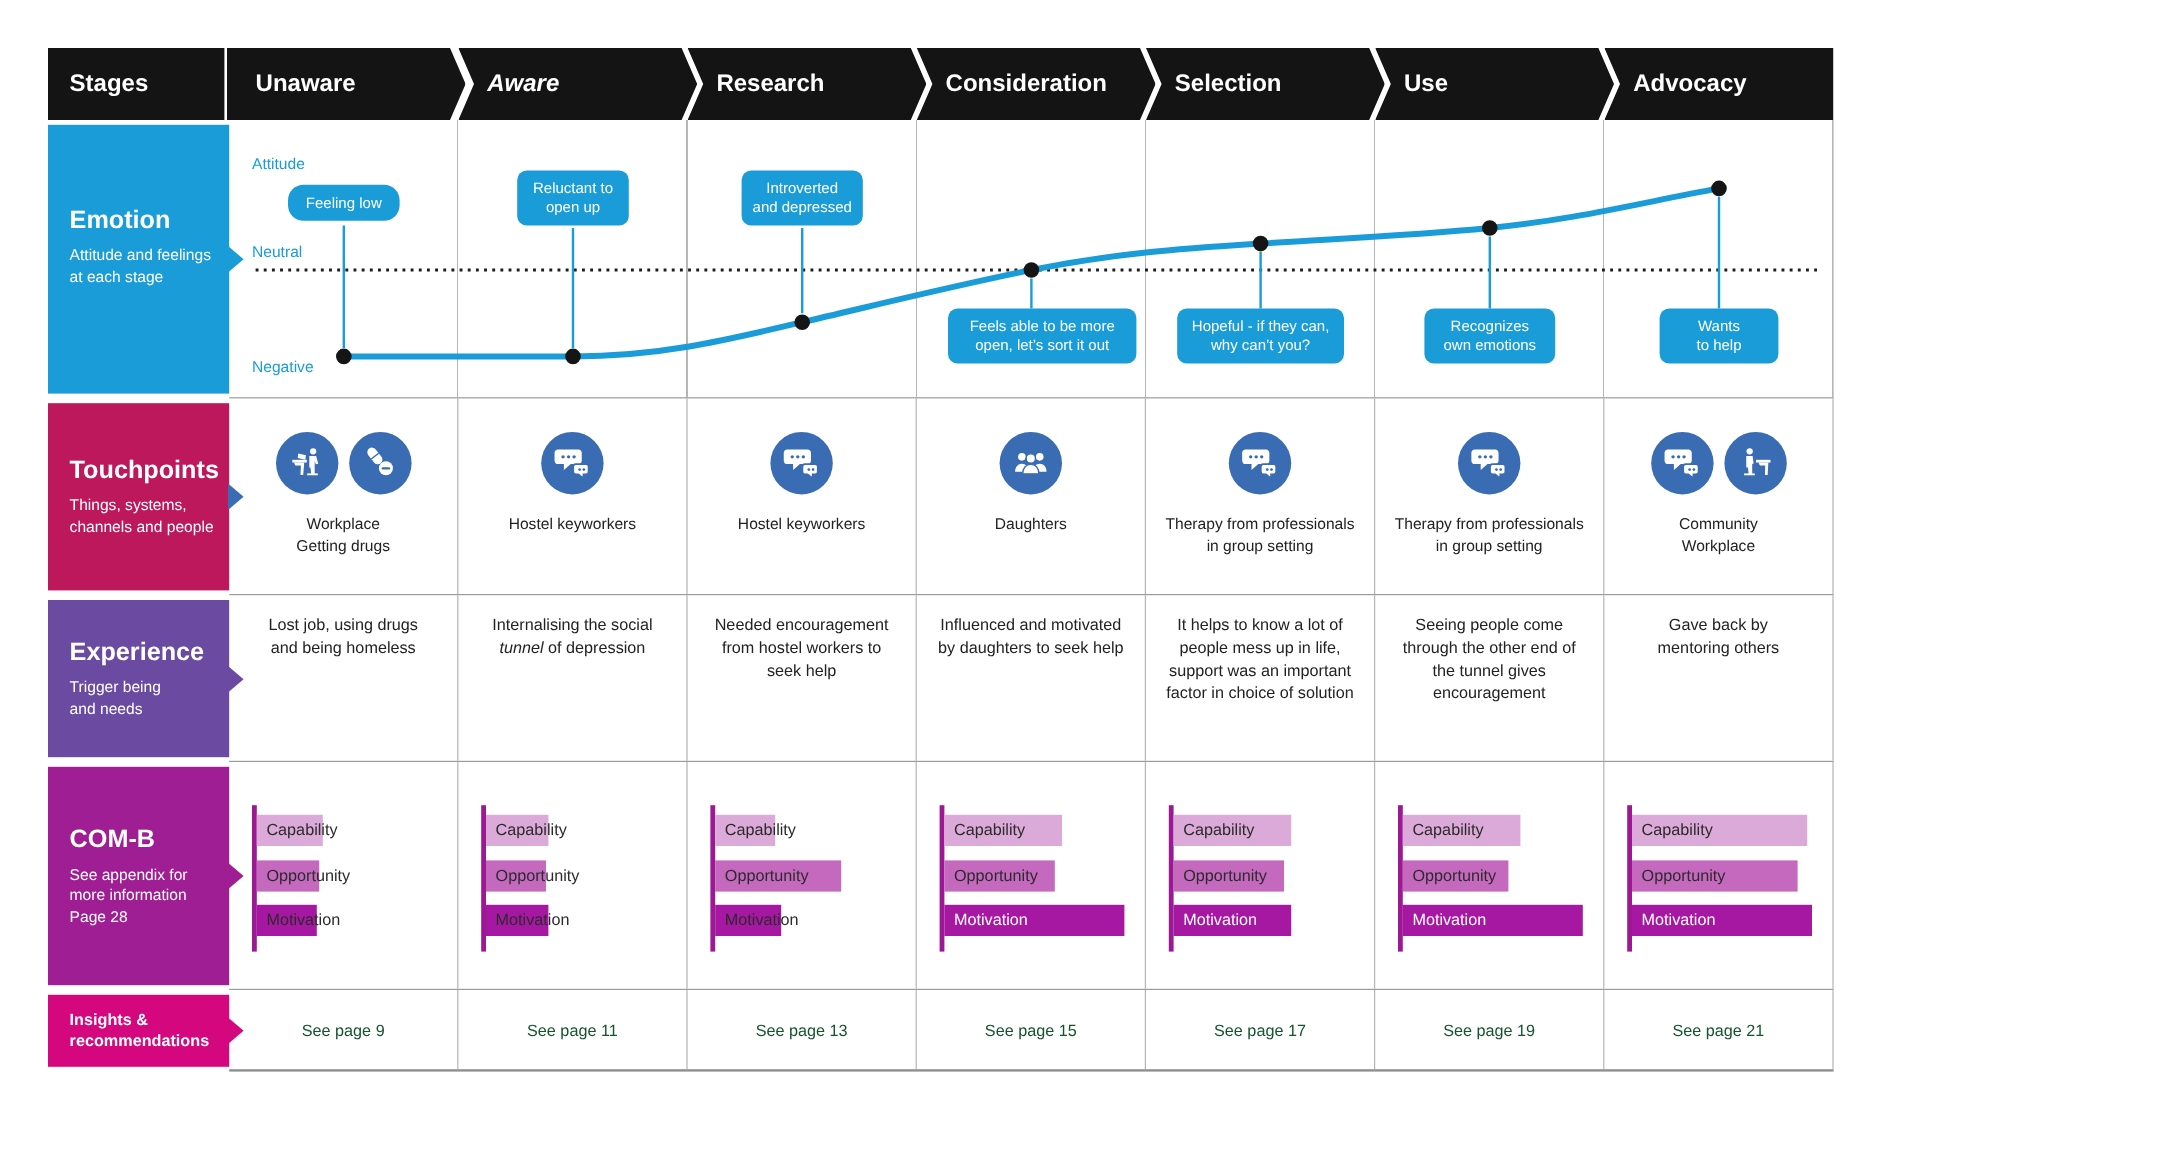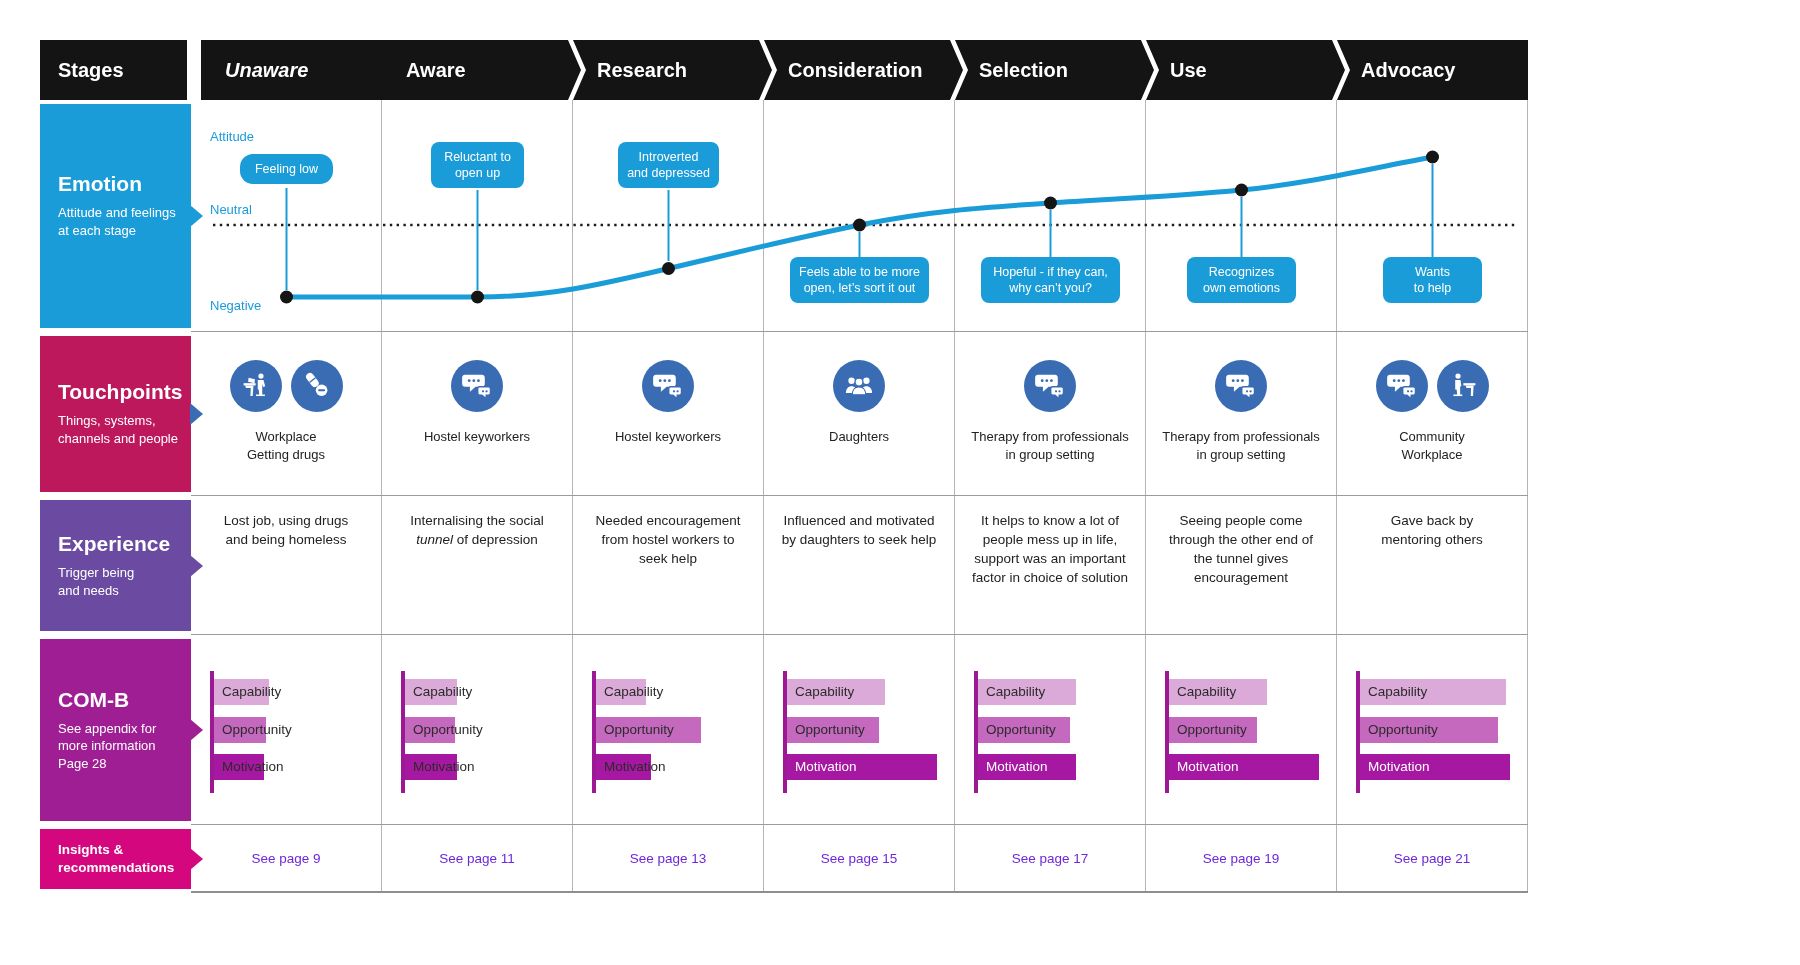--- a/index.html
+++ b/index.html
@@ -58,31 +58,31 @@
   .comb-cell{height:189px;position:relative;}
   .comb-axis{position:absolute;left:19px;top:36px;width:3.5px;height:122px;background:#9c1894;}
   .cbar{position:absolute;left:23px;height:26px;}
   .cbar.cap{background:#dcaad8;}
   .cbar.opp{background:#c469bd;}
   .cbar.mot{background:#a718a2;}
   .blabel{position:absolute;left:8px;top:0;line-height:26px;font-size:13.5px;color:#2b2b2b;white-space:nowrap;}
   .blabel.light{color:#fff;}
   
   .ins-cells{border-bottom:2px solid #8f8f8f;}
-  .ins-cell{height:66px;display:flex;align-items:center;justify-content:center;font-size:13.5px;color:#6d28d9;text-align:center;}
+  .ins-cell{height:66px;display:flex;align-items:center;justify-content:center;font-size:13.5px;color:#14532d;text-align:center;}
 </style>
 </head>
 <body>
 
 <div class="journey">
 
   <div class="header-row">
     <div class="stages-box">Stages</div>
-    <div class="stage-head first" style="left:161px;width:199px;font-style:italic;">Unaware</div>
-    <div class="stage-head mid" style="left:342px;width:199px;">Aware</div>
+    <div class="stage-head first" style="left:149px;width:199px;">Unaware</div>
+    <div class="stage-head mid" style="left:342px;width:199px;font-style:italic;">Aware</div>
     <div class="stage-head mid" style="left:533px;width:199px;">Research</div>
     <div class="stage-head mid" style="left:915px;width:199px;">Selection</div>
     <div class="stage-head mid" style="left:724px;width:199px;">Consideration</div>
     <div class="stage-head mid" style="left:1106px;width:199px;">Use</div>
     <div class="stage-head last" style="left:1297px;width:191px;">Advocacy</div>
   </div>
 
   <div class="row row-emotion">
     <aside>
       <div class="title">Emotion</div>
@@ -109,21 +109,21 @@
         <circle cx="1241.5" cy="57" r="6.5" fill="#151515"></circle>
       </svg>
       <span class="axis-label" style="left:19px;top:29px;">Attitude</span>
       <span class="axis-label" style="left:19px;top:102px;">Neutral</span>
       <span class="axis-label" style="left:19px;top:198px;">Negative</span>
       <div class="co" style="left:49px;top:54px;width:93px;border-radius:13px;">Feeling low</div>
       <div class="co" style="left:240px;top:42px;width:93px;">Reluctant to
 open up</div>
       <div class="co" style="left:427px;top:42px;width:101px;">Introverted
 and depressed</div>
-      <div class="co" style="left:599px;top:157px;width:139px;">Feels able to be more
+      <div class="co" style="left:599px;top:157px;width:157px;">Feels able to be more
 open, let’s sort it out</div>
       <div class="co" style="left:790px;top:157px;width:139px;">Hopeful - if they can,
 why can’t you?</div>
       <div class="co" style="left:996px;top:157px;width:109px;">Recognizes
 own emotions</div>
       <div class="co" style="left:1192px;top:157px;width:99px;">Wants
 to help</div>
     </div>
   </div>
 

